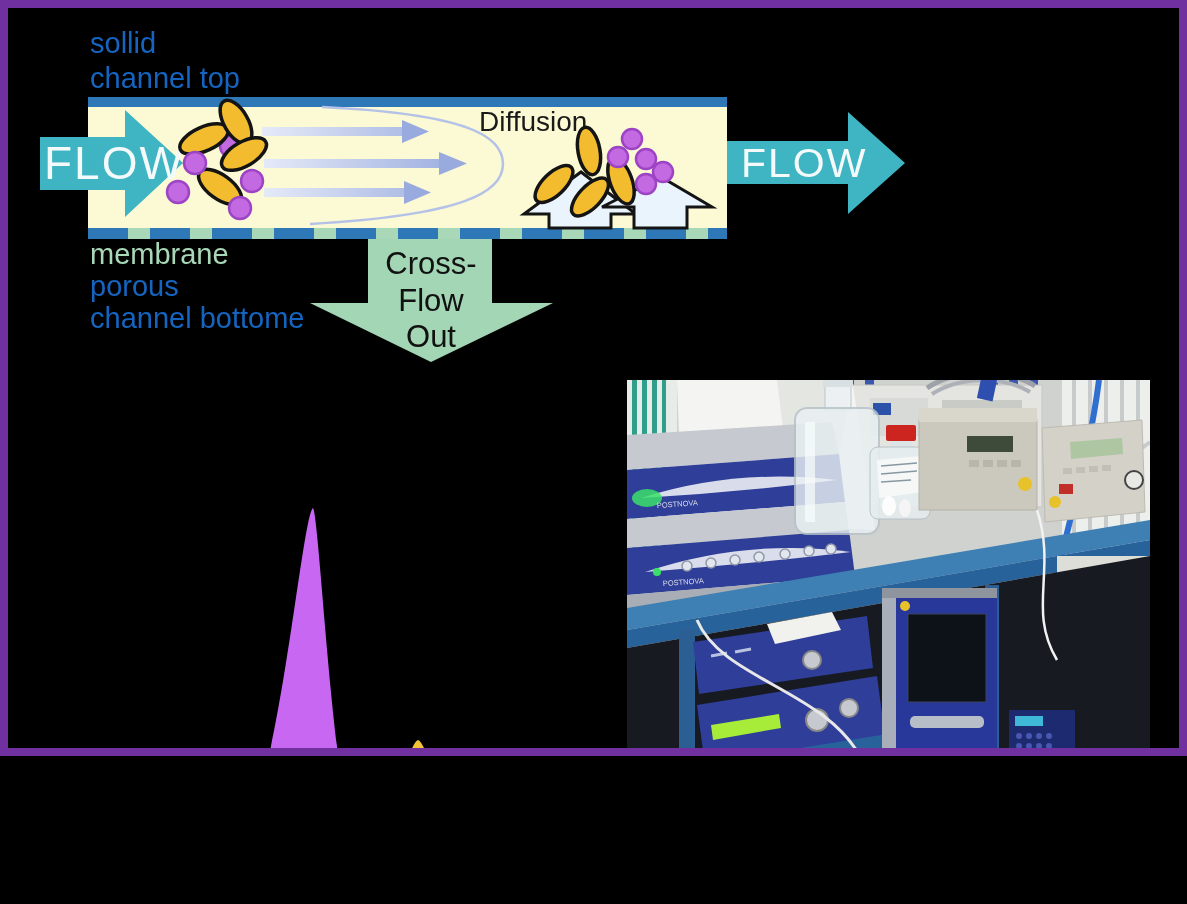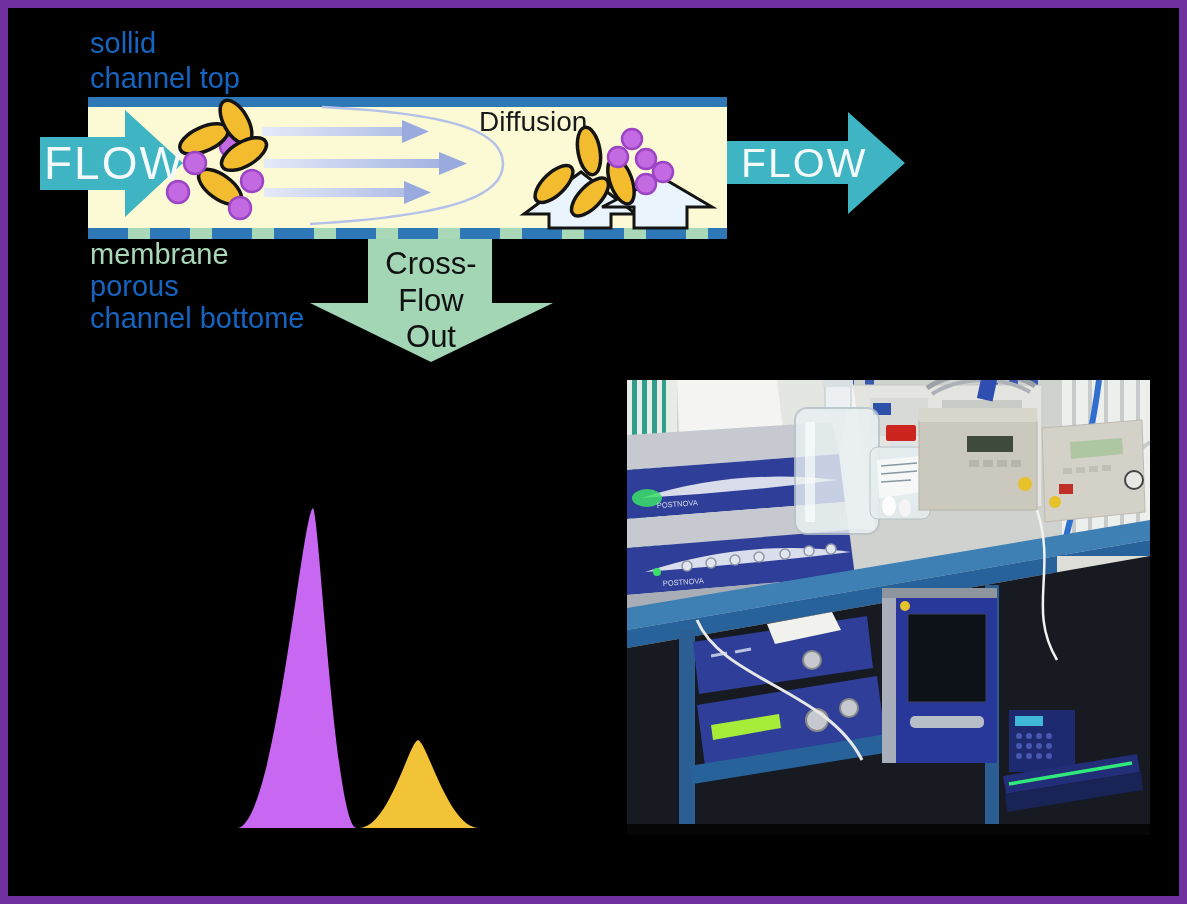--- a/index.html
+++ b/index.html
@@ -1,18 +1,18 @@
 <!DOCTYPE html>
 <html><head>
 <meta charset="utf-8">
 <style>
   html,body{margin:0;padding:0;background:#000;}
   .slide{
     position:relative;
-    width:1187px;height:904px;
+    width:1187px;height:756px;
     box-sizing:border-box;
     background:#000;
     border:8px solid #7030A0;
     overflow:hidden;
     font-family:"Liberation Sans",sans-serif;
     padding-left:9px;
   }
   svg text{font-family:"Liberation Sans",sans-serif;}
 </style>
 </head>

